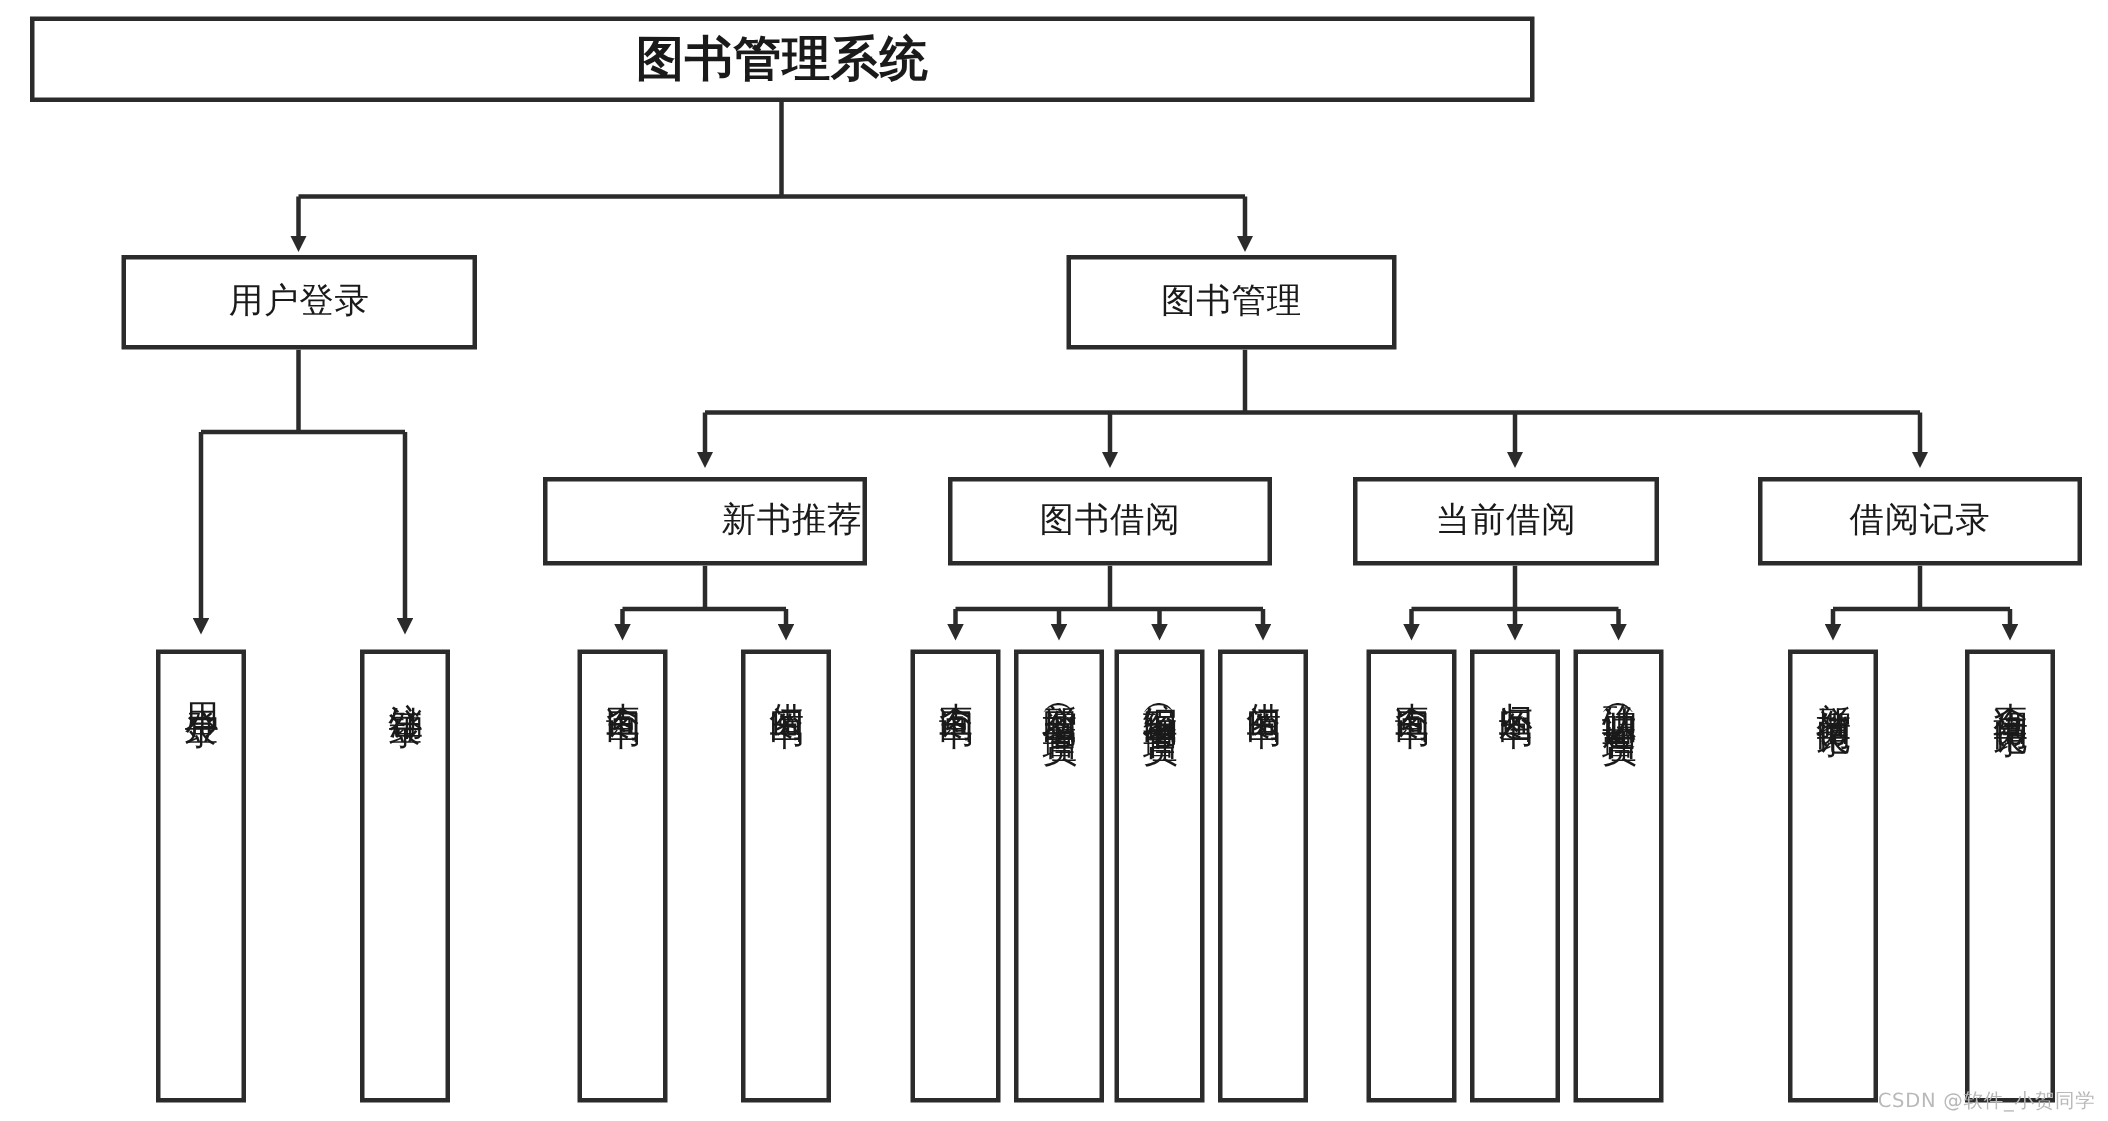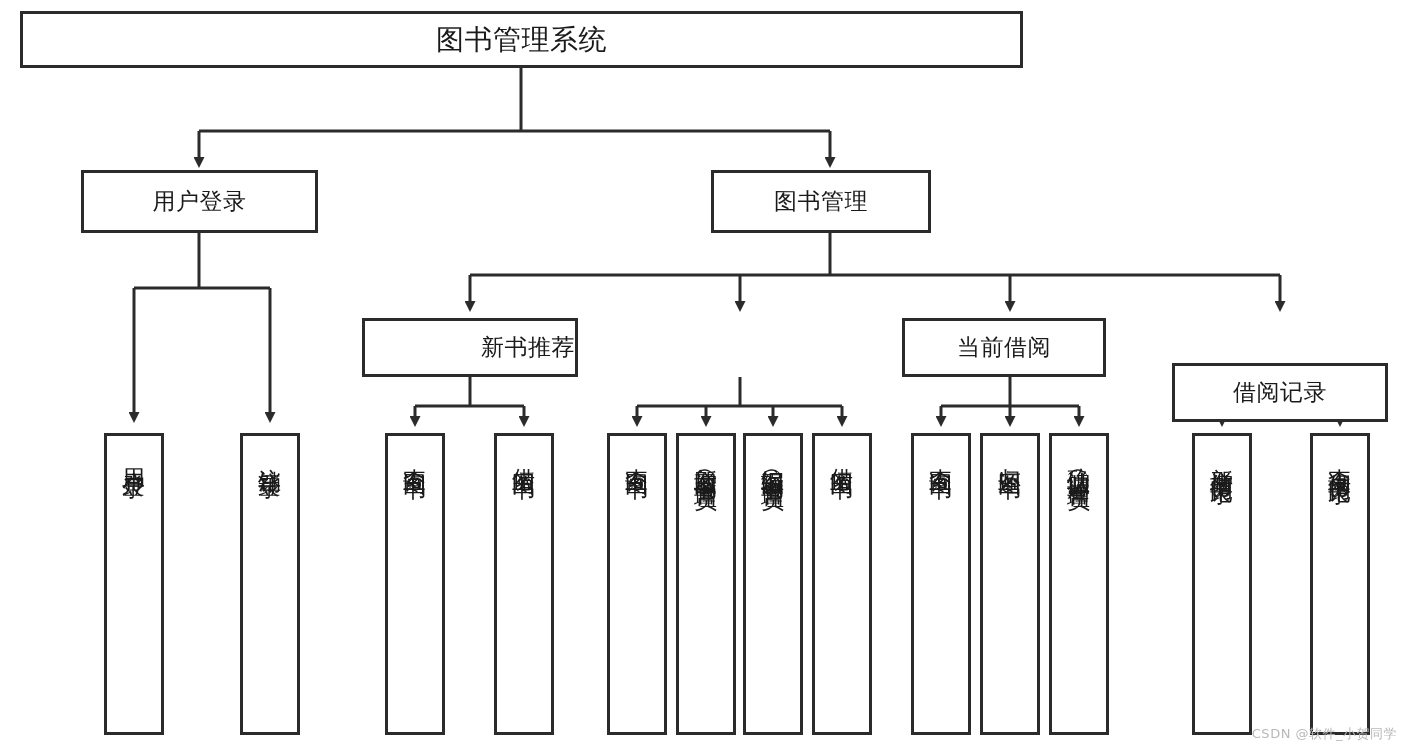--- a/index.html
+++ b/index.html
@@ -35,21 +35,21 @@
     justify-content: center;
     color: #1a1a1a;
   }
   .node .label {
     font-size: 23px;
     line-height: 1.18;
     letter-spacing: 0.5px;
     white-space: nowrap;
     text-align: center;
   }
-  .node.root .label { font-size: 28px; }
+  .node.root .label { font-size: 32px; font-weight: bold; }
   .node.vertical {
     align-items: flex-start;
     padding-top: 14px;
   }
   .node.vertical .label {
     writing-mode: vertical-rl;
     text-orientation: upright;
     white-space: normal;
     letter-spacing: 3px;
     font-size: 23px;
@@ -128,24 +128,27 @@
   <div class="node" style="left:81px; top:170px; width:237px; height:63px;">
     <span class="label">用户登录</span>
   </div>
   <div class="node" style="left:711px; top:170px; width:220px; height:63px;">
     <span class="label">图书管理</span>
   </div>
 
   <div class="node" style="left:362px; top:318px; width:216px; height:59px;justify-content:flex-end;">
     <span class="label">新书推荐</span>
   </div>
+  <div class="node" style="left:632px; top:318px; width:216px; height:59px;">
+    <span class="label">图书借阅</span>
+  </div>
   <div class="node" style="left:902px; top:318px; width:204px; height:59px;">
     <span class="label">当前借阅</span>
   </div>
-  <div class="node" style="left:1172px; top:318px; width:216px; height:59px;margin-top:45px;">
+  <div class="node" style="left:1172px; top:318px; width:216px; height:59px;">
     <span class="label">借阅记录</span>
   </div>
 
   <div class="node vertical" style="left:104px; top:433px; width:60px; height:302px;">
     <span class="label">用户登录</span>
   </div>
   <div class="node vertical" style="left:240px; top:433px; width:60px; height:302px;">
     <span class="label">注销登录</span>
   </div>
 

